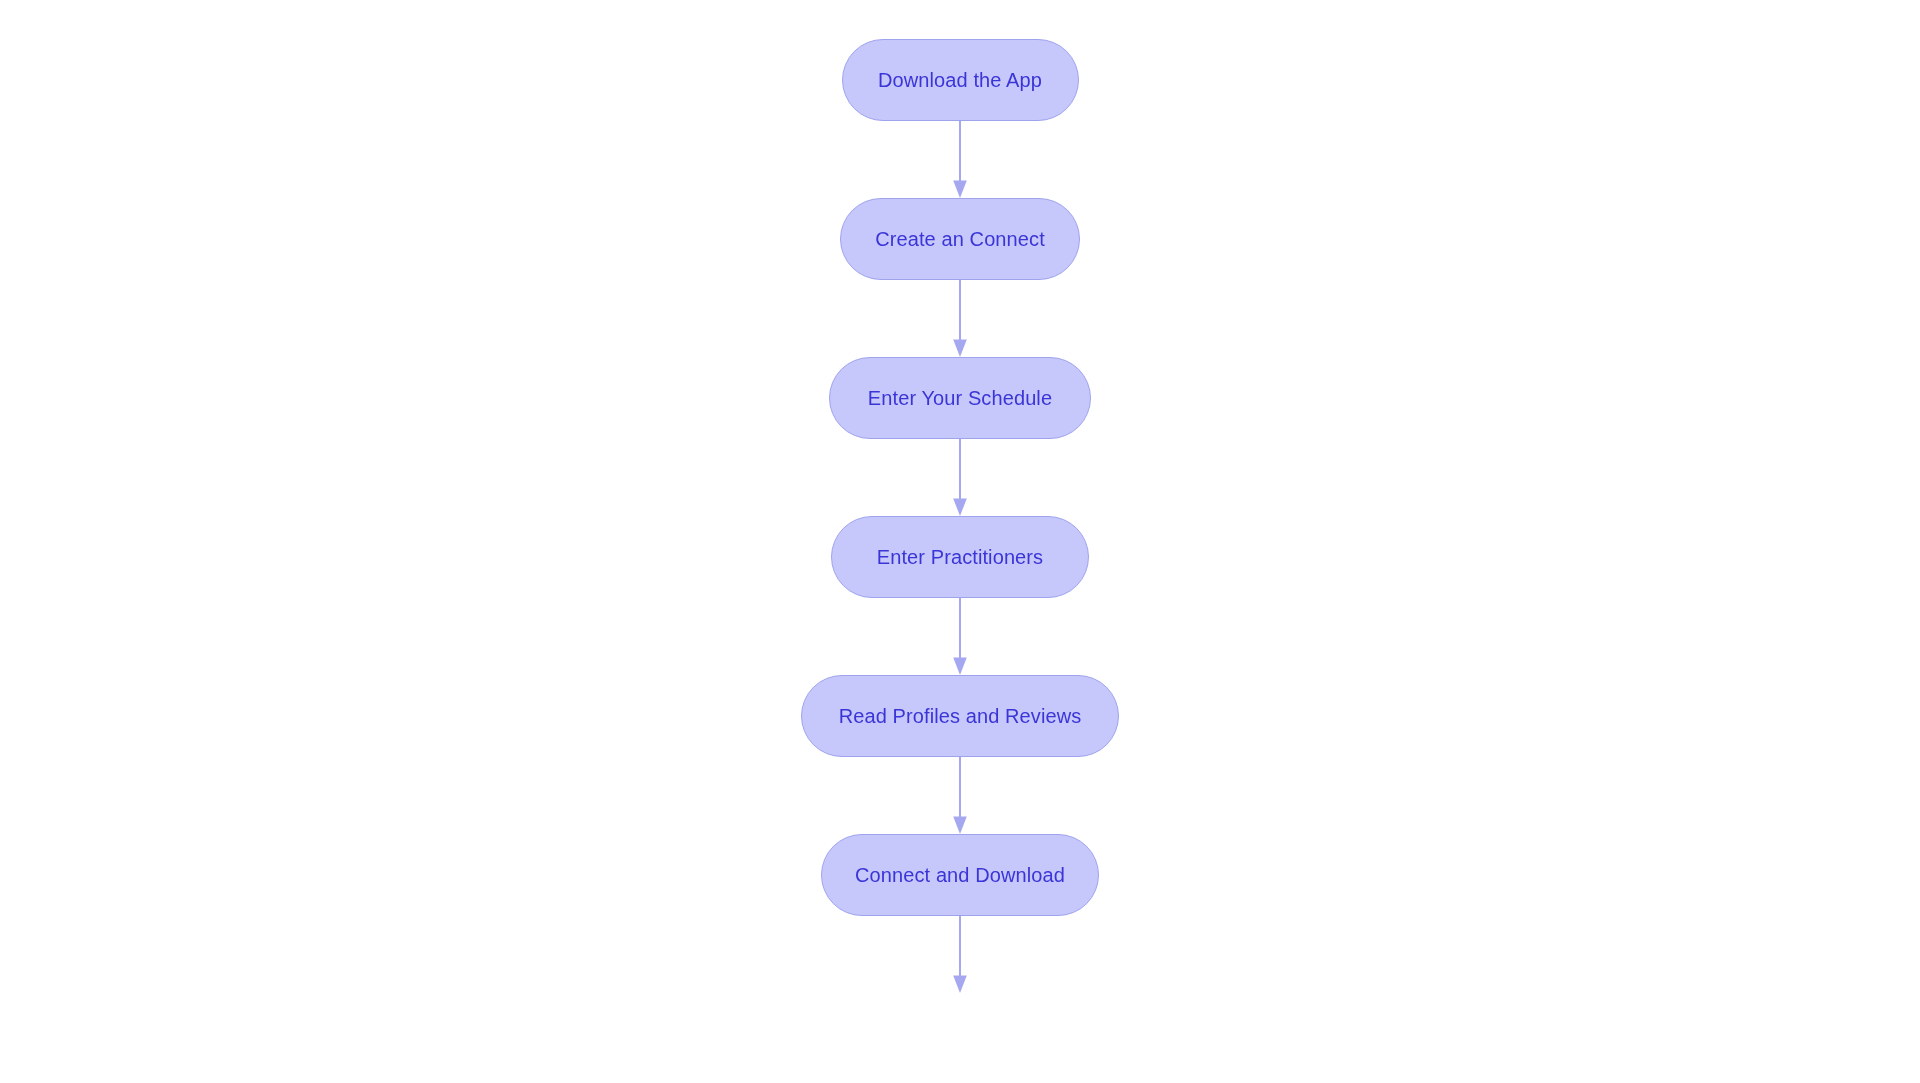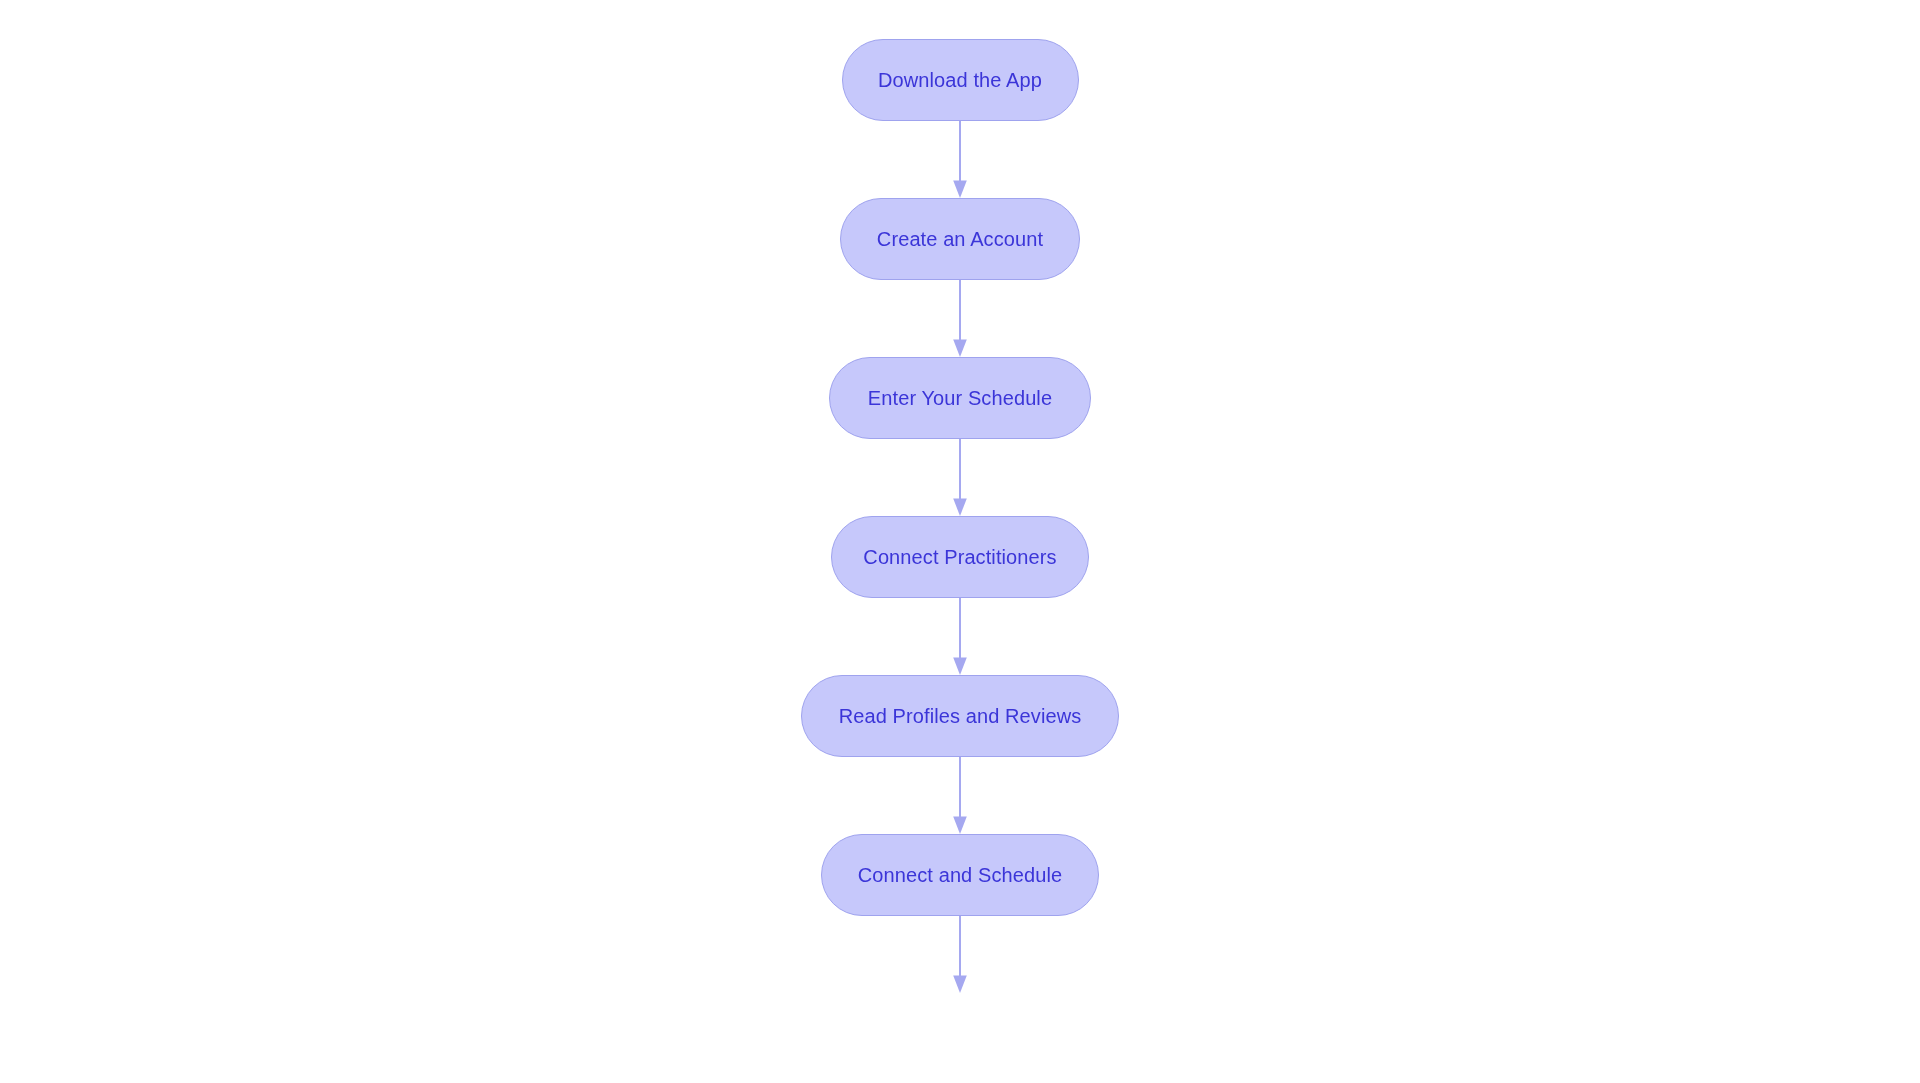--- a/index.html
+++ b/index.html
@@ -97,21 +97,21 @@
 
     <div class="connector">
       <svg viewBox="0 0 16 77" xmlns="http://www.w3.org/2000/svg">
         <line x1="8" y1="0" x2="8" y2="60" stroke="#a5a8f0" stroke-width="2"></line>
         <polygon points="8,77 1.2,59.5 14.8,59.5" fill="#a5a8f0"></polygon>
       </svg>
     </div>
 
     <div class="node-row">
       <div class="node" style="width:240px;">
-        <span class="node-label">Create an Account</span>
+        <span class="node-label">Create an Connect</span>
       </div>
     </div>
 
     <div class="connector">
       <svg viewBox="0 0 16 77" xmlns="http://www.w3.org/2000/svg">
         <line x1="8" y1="0" x2="8" y2="60" stroke="#a5a8f0" stroke-width="2"></line>
         <polygon points="8,77 1.2,59.5 14.8,59.5" fill="#a5a8f0"></polygon>
       </svg>
     </div>
 
@@ -123,21 +123,21 @@
 
     <div class="connector">
       <svg viewBox="0 0 16 77" xmlns="http://www.w3.org/2000/svg">
         <line x1="8" y1="0" x2="8" y2="60" stroke="#a5a8f0" stroke-width="2"></line>
         <polygon points="8,77 1.2,59.5 14.8,59.5" fill="#a5a8f0"></polygon>
       </svg>
     </div>
 
     <div class="node-row">
       <div class="node" style="width:258px;">
-        <span class="node-label">Connect Practitioners</span>
+        <span class="node-label">Enter Practitioners</span>
       </div>
     </div>
 
     <div class="connector">
       <svg viewBox="0 0 16 77" xmlns="http://www.w3.org/2000/svg">
         <line x1="8" y1="0" x2="8" y2="60" stroke="#a5a8f0" stroke-width="2"></line>
         <polygon points="8,77 1.2,59.5 14.8,59.5" fill="#a5a8f0"></polygon>
       </svg>
     </div>
 
@@ -149,21 +149,21 @@
 
     <div class="connector">
       <svg viewBox="0 0 16 77" xmlns="http://www.w3.org/2000/svg">
         <line x1="8" y1="0" x2="8" y2="60" stroke="#a5a8f0" stroke-width="2"></line>
         <polygon points="8,77 1.2,59.5 14.8,59.5" fill="#a5a8f0"></polygon>
       </svg>
     </div>
 
     <div class="node-row">
       <div class="node" style="width:278px;">
-        <span class="node-label">Connect and Schedule</span>
+        <span class="node-label">Connect and Download</span>
       </div>
     </div>
 
     <div class="connector">
       <svg viewBox="0 0 16 77" xmlns="http://www.w3.org/2000/svg">
         <line x1="8" y1="0" x2="8" y2="60" stroke="#a5a8f0" stroke-width="2"></line>
         <polygon points="8,77 1.2,59.5 14.8,59.5" fill="#a5a8f0"></polygon>
       </svg>
     </div>
 

